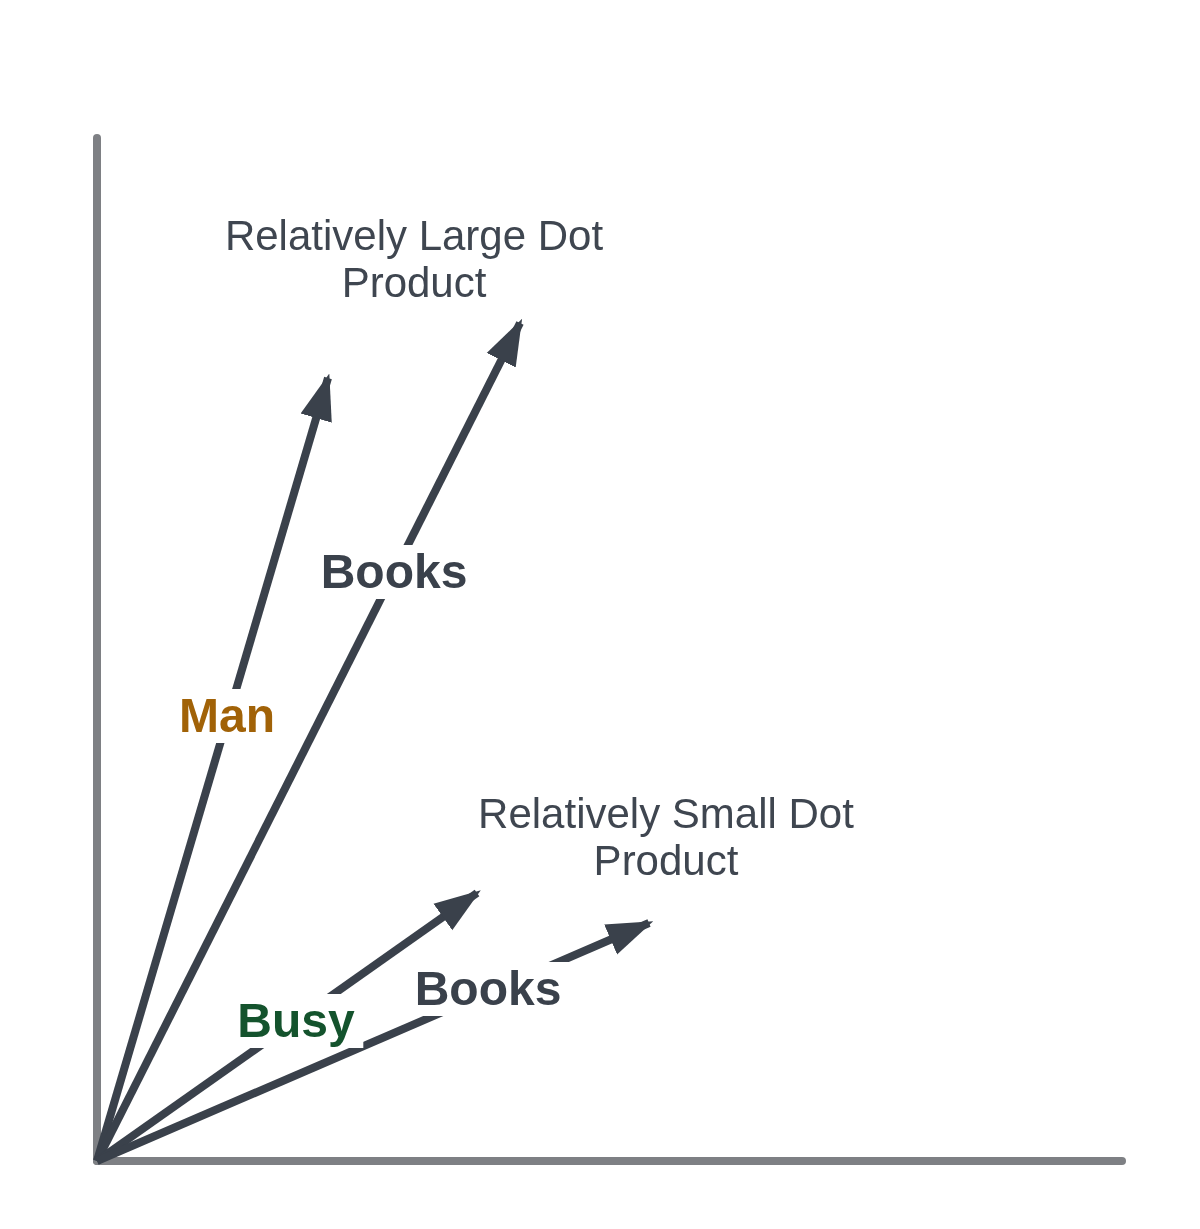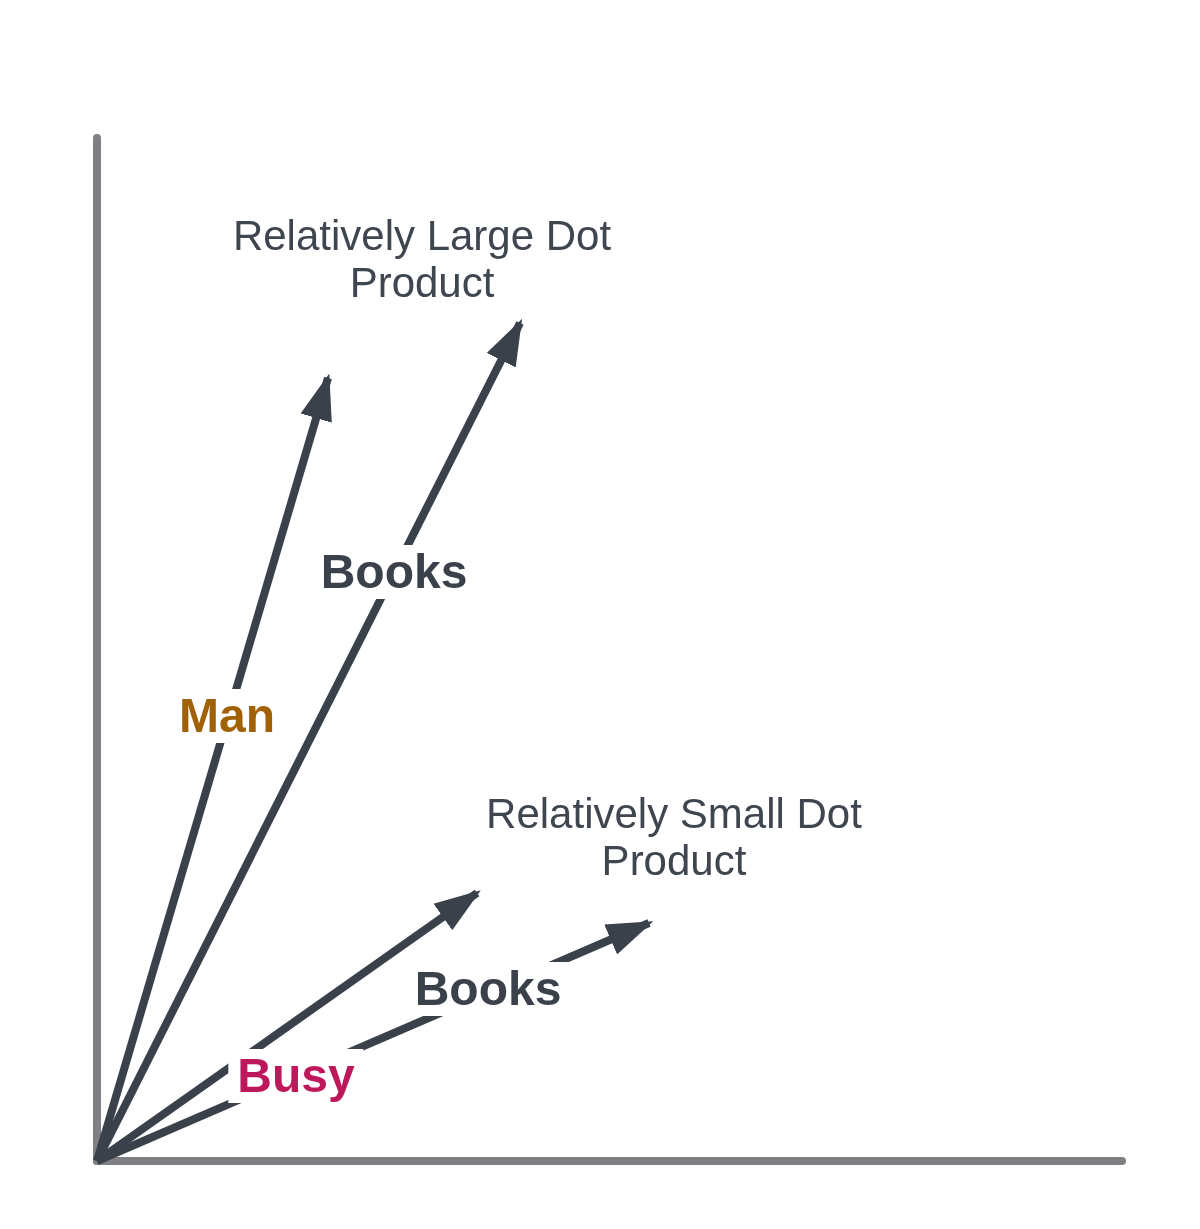--- a/index.html
+++ b/index.html
@@ -38,21 +38,20 @@
   .annotation {
     position: absolute;
     transform: translate(-50%, 0);
     font-family: "Liberation Sans", sans-serif;
     font-size: 42px;
     font-weight: 400;
     line-height: 47px;
     text-align: center;
     white-space: pre-line;
     user-select: none;
-    margin-left: 8px;
   }
 </style>
 </head>
 <body>
 
 <div id="stage">
   <svg id="vector-canvas" viewBox="0 0 1200 1229" xmlns="http://www.w3.org/2000/svg">
       <defs>
         <marker id="arrowhead" viewBox="0 0 10 10" refX="9" refY="5" markerWidth="5.8" markerHeight="5.8" orient="auto-start-reverse" markerUnits="strokeWidth">
           <path d="M 0 1.5 L 10 5 L 0 8.5 z" fill="#3a414b"></path>
@@ -61,21 +60,21 @@
       <line x1="97" y1="1161" x2="97" y2="138" stroke="#7e8084" stroke-width="8" stroke-linecap="round"></line>
       <line x1="97" y1="1161" x2="1122" y2="1161" stroke="#7e8084" stroke-width="8" stroke-linecap="round"></line>
       <line x1="97" y1="1161" x2="328" y2="378" stroke="#3a414b" stroke-width="8" stroke-linecap="butt" marker-end="url(#arrowhead)"></line>
       <line x1="97" y1="1161" x2="520" y2="323" stroke="#3a414b" stroke-width="8" stroke-linecap="butt" marker-end="url(#arrowhead)"></line>
       <line x1="97" y1="1161" x2="477" y2="893" stroke="#3a414b" stroke-width="8" stroke-linecap="butt" marker-end="url(#arrowhead)"></line>
       <line x1="97" y1="1161" x2="649" y2="923" stroke="#3a414b" stroke-width="8" stroke-linecap="butt" marker-end="url(#arrowhead)"></line>
     </svg>
   <div id="labels">
       <div class="vec-label" style="left: 227px; top: 716px; color: #a16207;">Man</div>
       <div class="vec-label" style="left: 394px; top: 572px; color: rgb(58, 65, 75);">Books</div>
-      <div class="vec-label" style="left: 296px; top: 1076px; color: #be185d;">Busy</div>
+      <div class="vec-label" style="left: 296px; top: 1021px; color: #14532d;">Busy</div>
       <div class="vec-label" style="left: 488px; top: 989px; color: rgb(58, 65, 75);">Books</div>
     </div>
   <div id="annotations">
       <div class="annotation" style="left: 414px; top: 212px; color: rgb(63, 70, 80);">Relatively Large Dot
 Product</div>
       <div class="annotation" style="left: 666px; top: 790px; color: rgb(63, 70, 80);">Relatively Small Dot
 Product</div>
     </div>
 </div>
 

